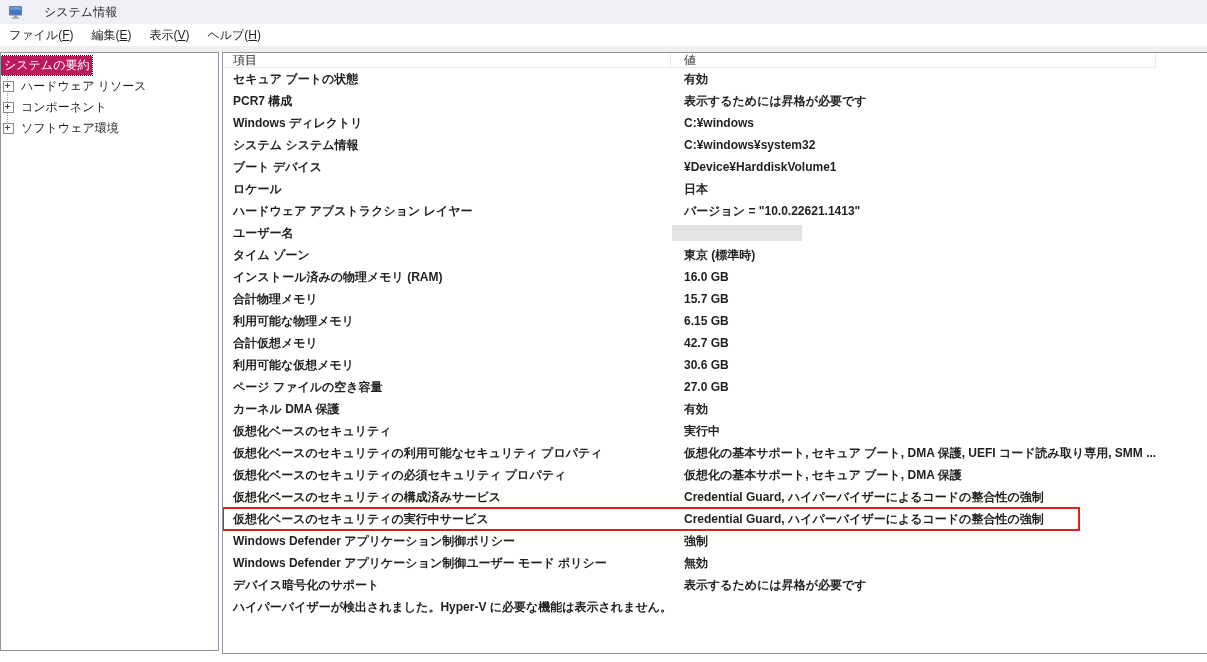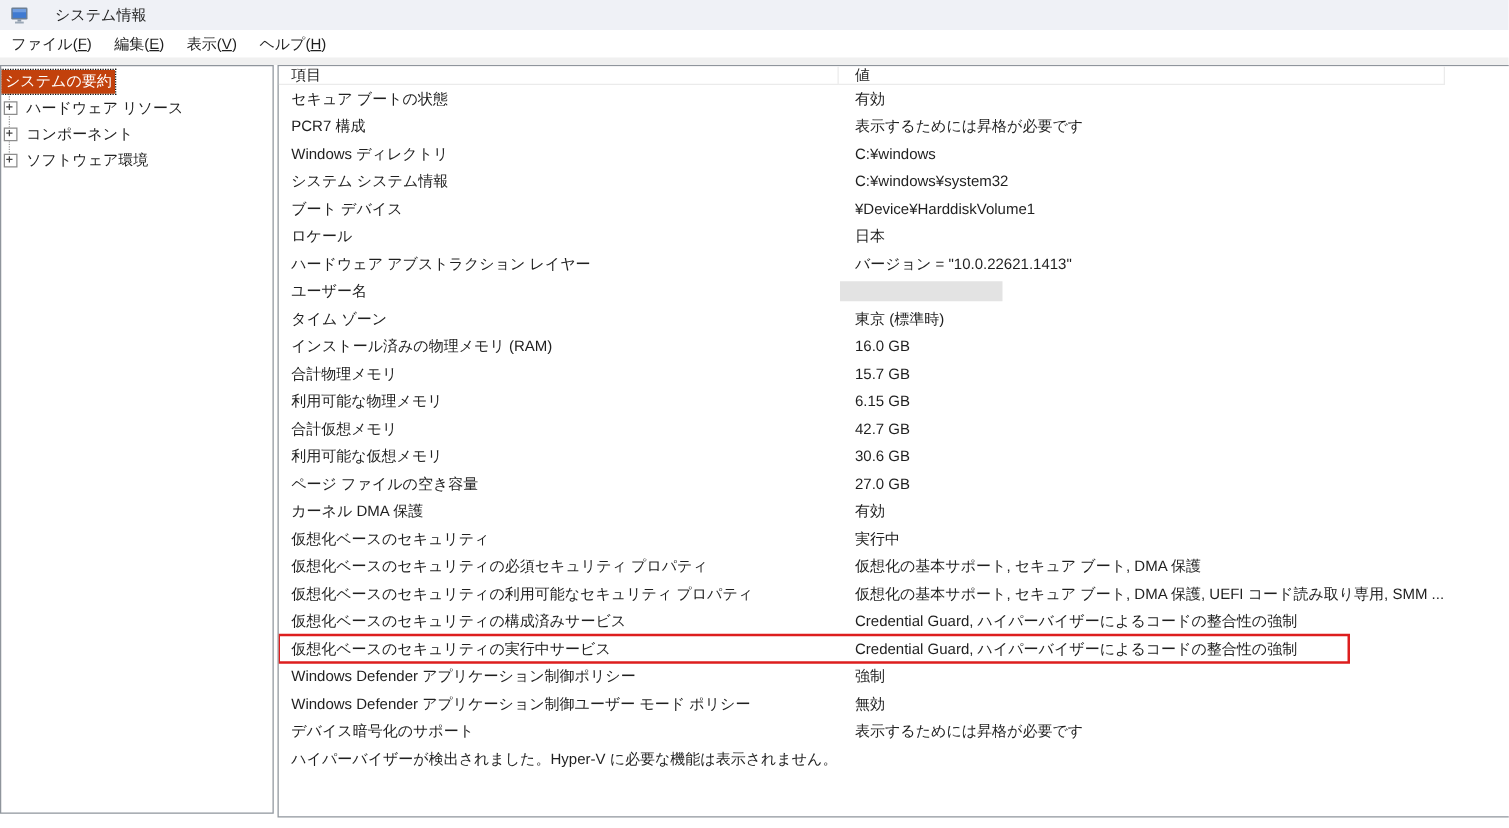--- a/index.html
+++ b/index.html
@@ -35,35 +35,35 @@
     border-left:1px dotted #9a9a9a;
   }
   .tree-item{height:21px;display:flex;align-items:center;font-size:12px;position:relative;cursor:default;}
   .expand-box{
     width:9px;height:9px;box-sizing:content-box;border:1px solid #8c8c8c;background:#fff;
     margin:0 4px 0 2px;position:relative;flex:none;z-index:2;
   }
   .expand-box::before{content:"";position:absolute;left:1px;top:3px;width:5px;height:1px;background:#444;}
   .expand-box::after{content:"";position:absolute;left:3px;top:1px;width:1px;height:5px;background:#444;}
   .tree-item-label{padding:1px 3px;white-space:nowrap;}
-  .tree-item-label.selected{background:#c2410c;color:#fff;outline:1px dotted #111;text-align:center;}
+  .tree-item-label.selected{background:#be185d;color:#fff;outline:1px dotted #111;text-align:center;}
   
   .right-pane{
     position:absolute;top:52px;left:222px;width:987px;height:602px;
     box-sizing:border-box;background:#ffffff;border:1px solid #8f959c;
     overflow:hidden;
   }
   .list-header{display:flex;height:15px;background:#fff;}
   .hdr-cell{
     box-sizing:border-box;display:flex;align-items:center;font-size:12px;
     border-right:1px solid #ebebeb;border-bottom:1px solid #ebebeb;white-space:nowrap;
   }
   .hdr-item{width:448px;padding-left:10px;}
   .hdr-value{width:485px;padding-left:13px;}
-  .list-body{position:relative;}
+  .list-body{position:relative;font-weight:bold;}
   .row{display:flex;height:22px;align-items:center;position:relative;font-size:12px;}
   .cell-item{width:448px;padding-left:10px;box-sizing:border-box;white-space:nowrap;overflow:hidden;flex:none;}
   .cell-value{flex:1;padding-left:13px;box-sizing:border-box;white-space:nowrap;overflow:hidden;}
   .redacted-value-box{
     display:none;position:absolute;left:449px;top:3px;width:130px;height:16px;
     background:#e3e3e3;z-index:1;
   }
   .highlight-red-box{
     display:none;position:absolute;left:-1px;top:-1px;width:858px;height:24px;
     box-sizing:border-box;border:2px solid #dd1e1e;z-index:3;pointer-events:none;
@@ -219,30 +219,30 @@
         <div class="cell-item">カーネル DMA 保護</div>
         <div class="cell-value">有効</div>
 
       </div>
       <div class="row">
         <div class="cell-item">仮想化ベースのセキュリティ</div>
         <div class="cell-value">実行中</div>
 
       </div>
       <div class="row">
+        <div class="cell-item">仮想化ベースのセキュリティの利用可能なセキュリティ プロパティ</div>
+        <div class="cell-value">仮想化の基本サポート, セキュア ブート, DMA 保護, UEFI コード読み取り専用, SMM ...</div>
+
+      </div>
+      <div class="row">
         <div class="cell-item">仮想化ベースのセキュリティの必須セキュリティ プロパティ</div>
         <div class="cell-value">仮想化の基本サポート, セキュア ブート, DMA 保護</div>
 
       </div>
       <div class="row">
-        <div class="cell-item">仮想化ベースのセキュリティの利用可能なセキュリティ プロパティ</div>
-        <div class="cell-value">仮想化の基本サポート, セキュア ブート, DMA 保護, UEFI コード読み取り専用, SMM ...</div>
-
-      </div>
-      <div class="row">
         <div class="cell-item">仮想化ベースのセキュリティの構成済みサービス</div>
         <div class="cell-value">Credential Guard, ハイパーバイザーによるコードの整合性の強制</div>
 
       </div>
       <div class="row">
         <div class="cell-item">仮想化ベースのセキュリティの実行中サービス</div>
         <div class="cell-value">Credential Guard, ハイパーバイザーによるコードの整合性の強制</div>
 
         <div class="highlight-red-box" style="display: block;"></div>
       </div>

